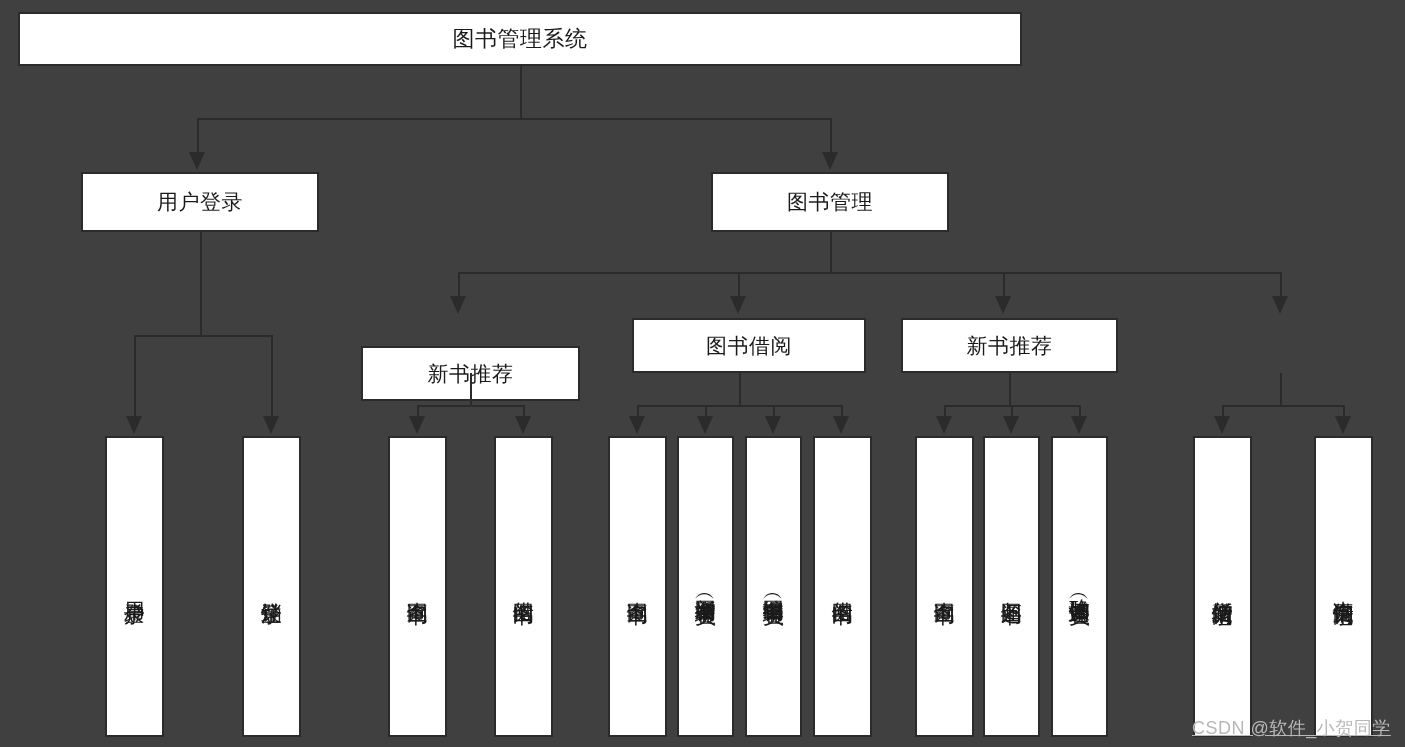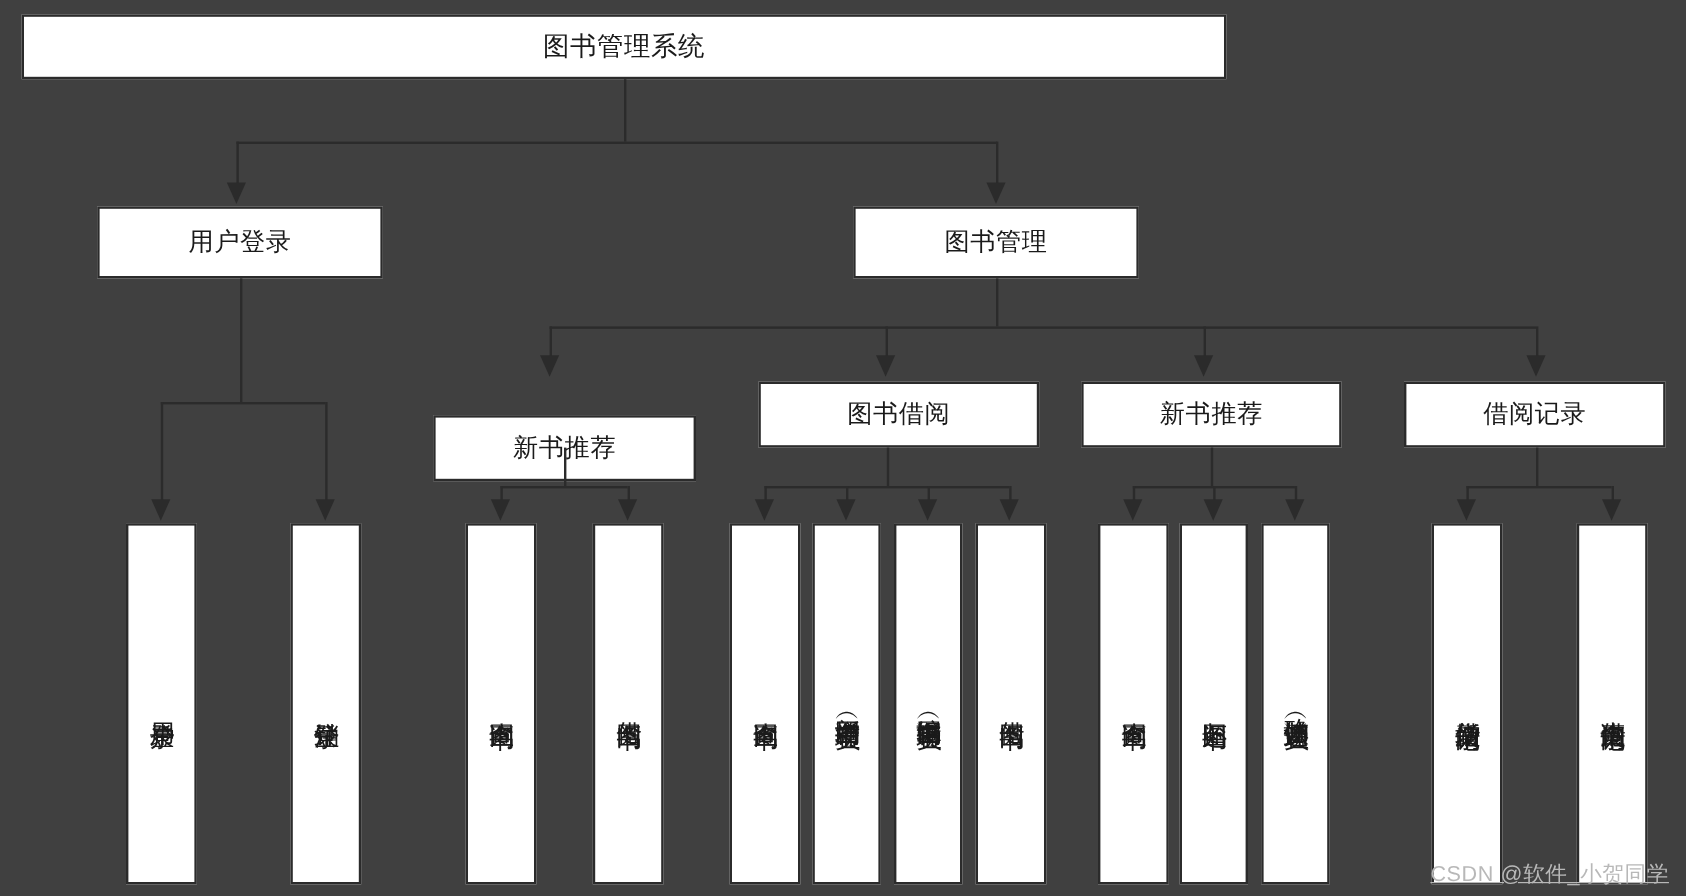--- a/index.html
+++ b/index.html
@@ -132,23 +132,20 @@
 
   <div class="node horiz" style="left:361px; top:318px; width:219px; height:55px;margin-top:28px;">
     <span class="label">新书推荐</span>
   </div>
   <div class="node horiz" style="left:632px; top:318px; width:234px; height:55px;">
     <span class="label">图书借阅</span>
   </div>
   <div class="node horiz" style="left:901px; top:318px; width:217px; height:55px;">
     <span class="label">新书推荐</span>
   </div>
-  <div class="node horiz" style="left:1170px; top:318px; width:218px; height:55px;">
-    <span class="label">借阅记录</span>
-  </div>
 
   <div class="vline" style="left:470px; top:373px; height:32px;"></div>
   <div class="hline" style="left:417px; top:405px; width:106px;"></div>
   <div class="vline" style="left:417px; top:405px; height:13px;"></div>
   <div class="vline" style="left:523px; top:405px; height:13px;"></div>
   <div class="arrow" style="left:409px; top:416px;"></div>
   <div class="arrow" style="left:515px; top:416px;"></div>
 
   <div class="vline" style="left:739px; top:373px; height:32px;"></div>
   <div class="hline" style="left:637px; top:405px; width:204px;"></div>

